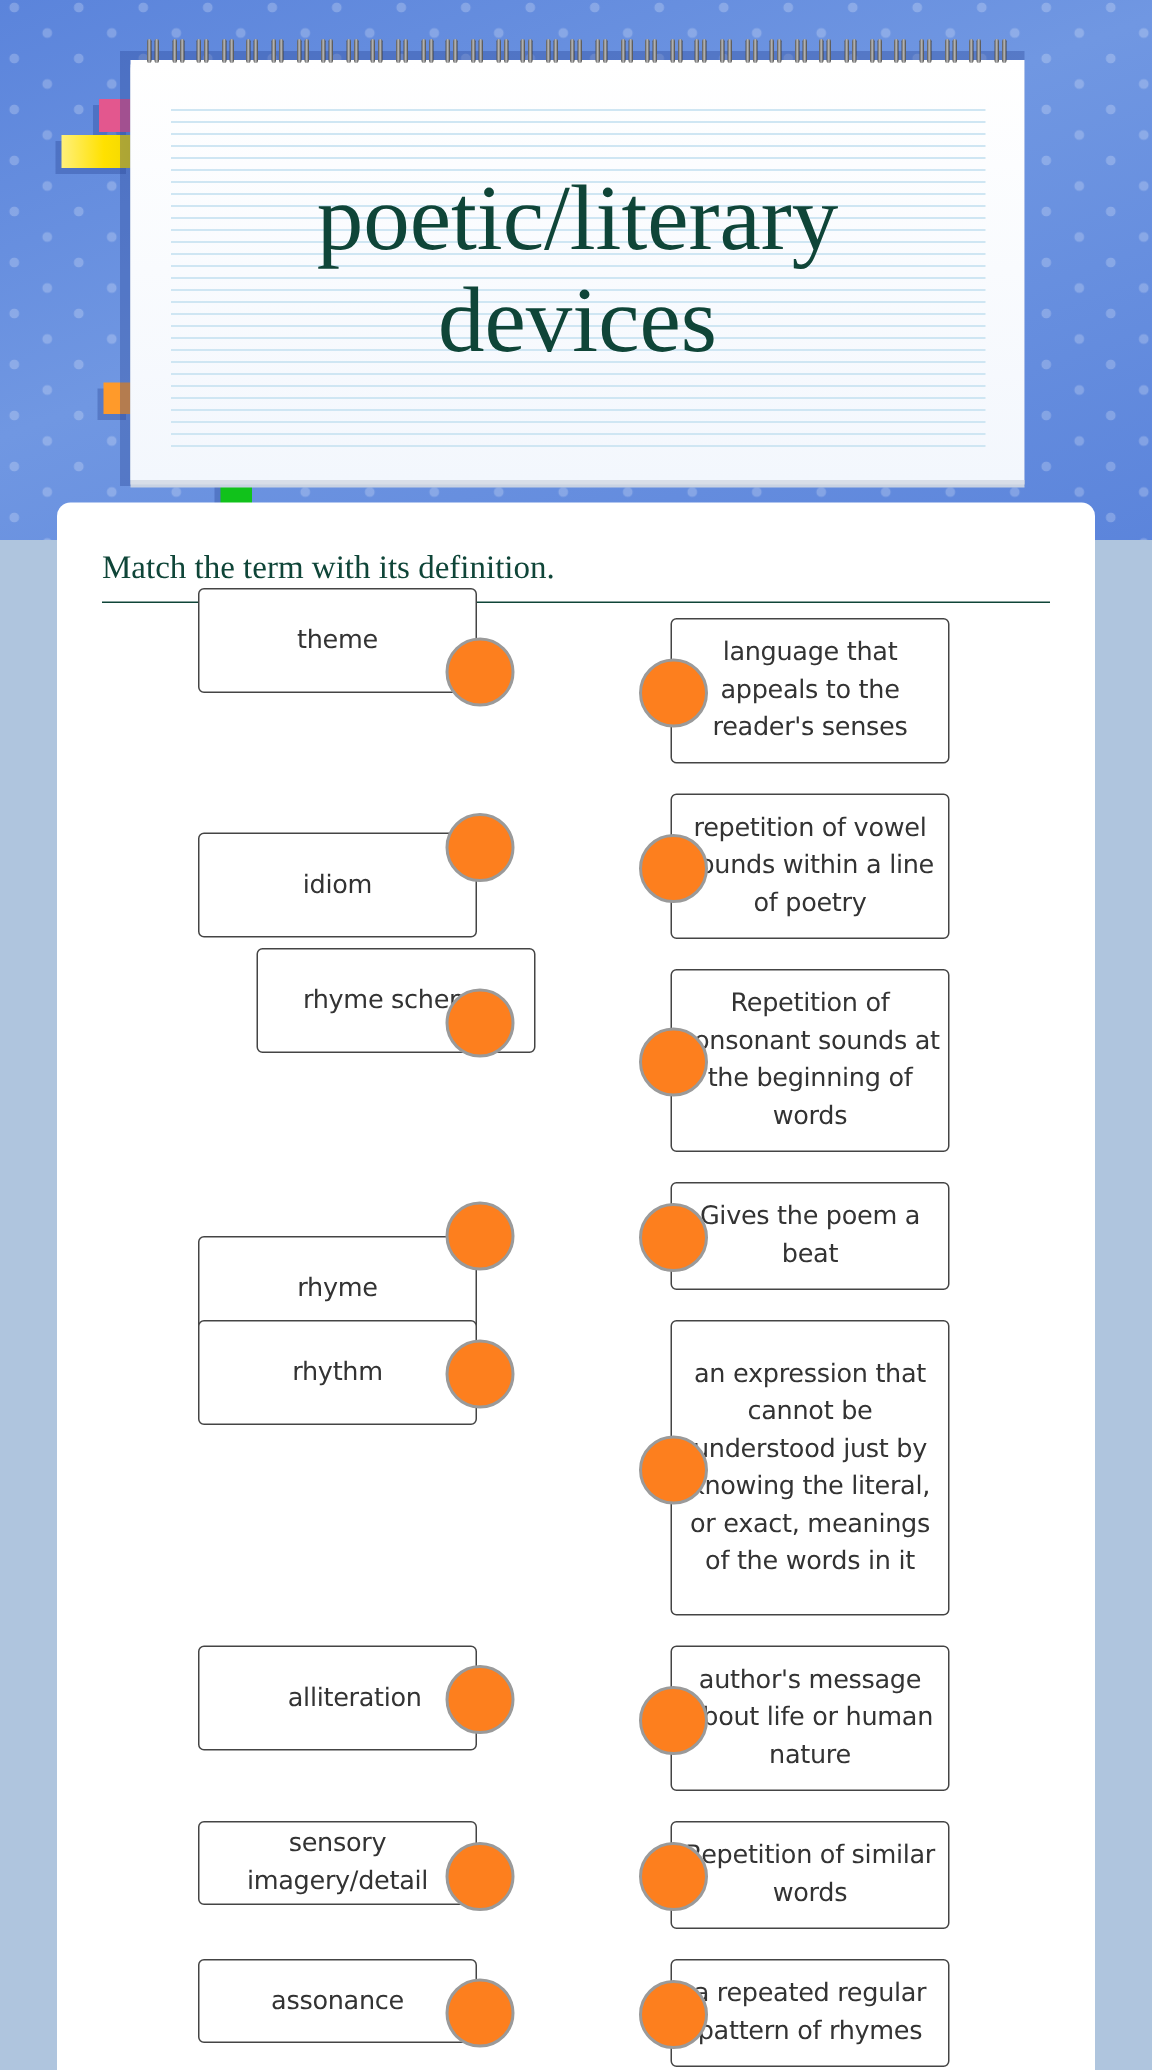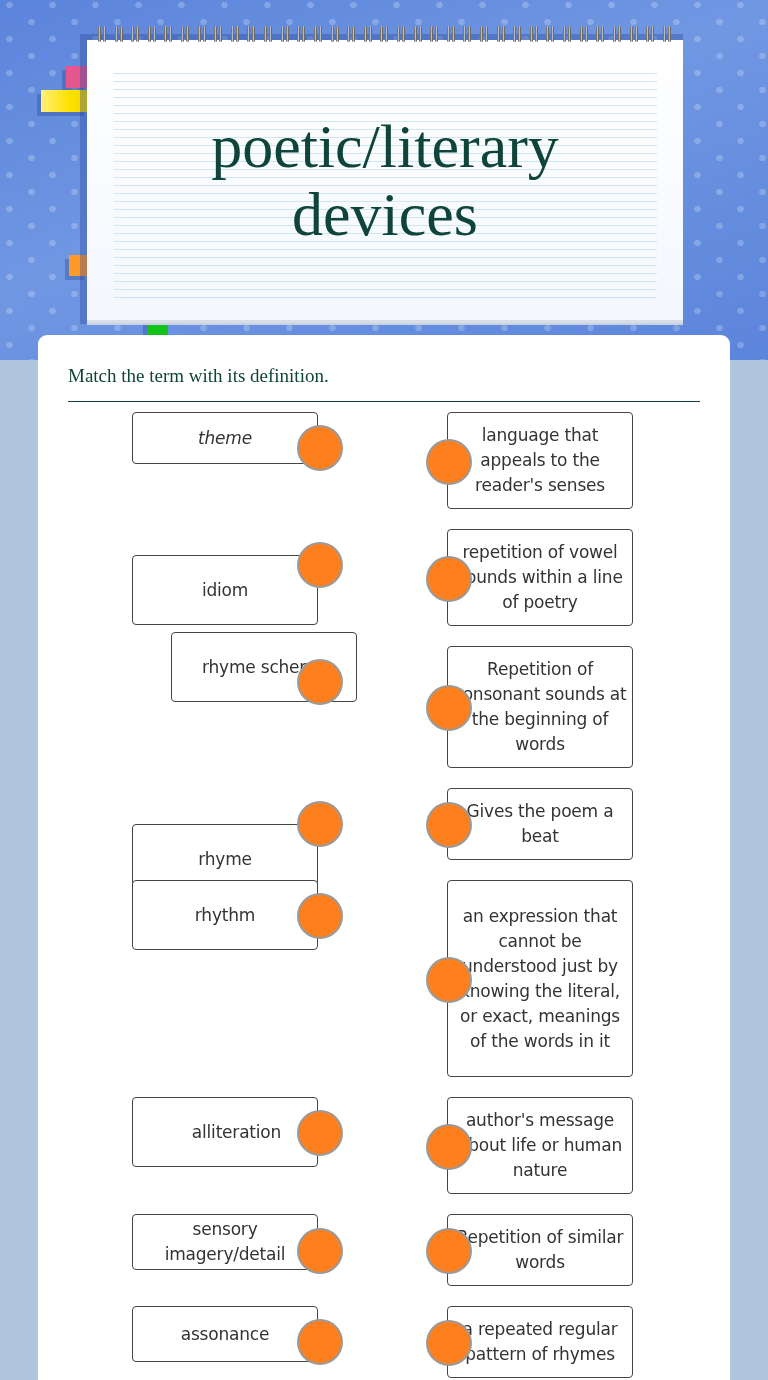--- a/index.html
+++ b/index.html
@@ -55,21 +55,21 @@
     font-family:"Liberation Serif", "DejaVu Serif", serif;
     font-size:62px; line-height:68px; color:#0f4538;
   }
   .card {
     position:absolute; left:38px; top:335px; width:692px; height:1100px;
     background:#ffffff; border-radius:9px;
   }
   .instruction {
     position:absolute; left:30px; top:30px;
     font-family:"Liberation Serif", "DejaVu Serif", serif;
-    font-size:19px; color:#0f4538;
+    font-size:22px; color:#0f4538;
   }
   .rule { position:absolute; left:30px; top:66px; width:632px; height:1px; background:#0f4538; }
   .box {
     position:absolute; width:186px; border:1px solid #444; border-radius:4px;
     background:#fff; display:flex; align-items:center; justify-content:center;
     text-align:center; font-size:17px; line-height:25px; color:#333;
     box-sizing:border-box; padding:0 6px;
     font-family:"DejaVu Sans", sans-serif;
   }
   .box span { letter-spacing:-0.2px; }
@@ -133,21 +133,21 @@
     </div>
   </div>
 </div>
 
 <div class="card">
   <div class="instruction">Match the term with its definition.</div>
   <div class="rule"></div>
 </div>
 
 <div id="match-area">
-    <div class="box" style="left: 132px; top: 412px; height: 52px; font-style: italic;">
+    <div class="box" style="left: 132px; top: 392px; height: 70px;">
       <span>theme</span>
     </div>
     <div class="dot" style="left: 297px; top: 425px;"></div>
     <div class="box" style="left: 132px; top: 555px; height: 70px;">
       <span>idiom</span>
     </div>
     <div class="dot" style="left: 297px; top: 542px;"></div>
     <div class="box" style="left: 132px; top: 632px; height: 70px; margin-left: 39px;">
       <span>rhyme scheme</span>
     </div>

